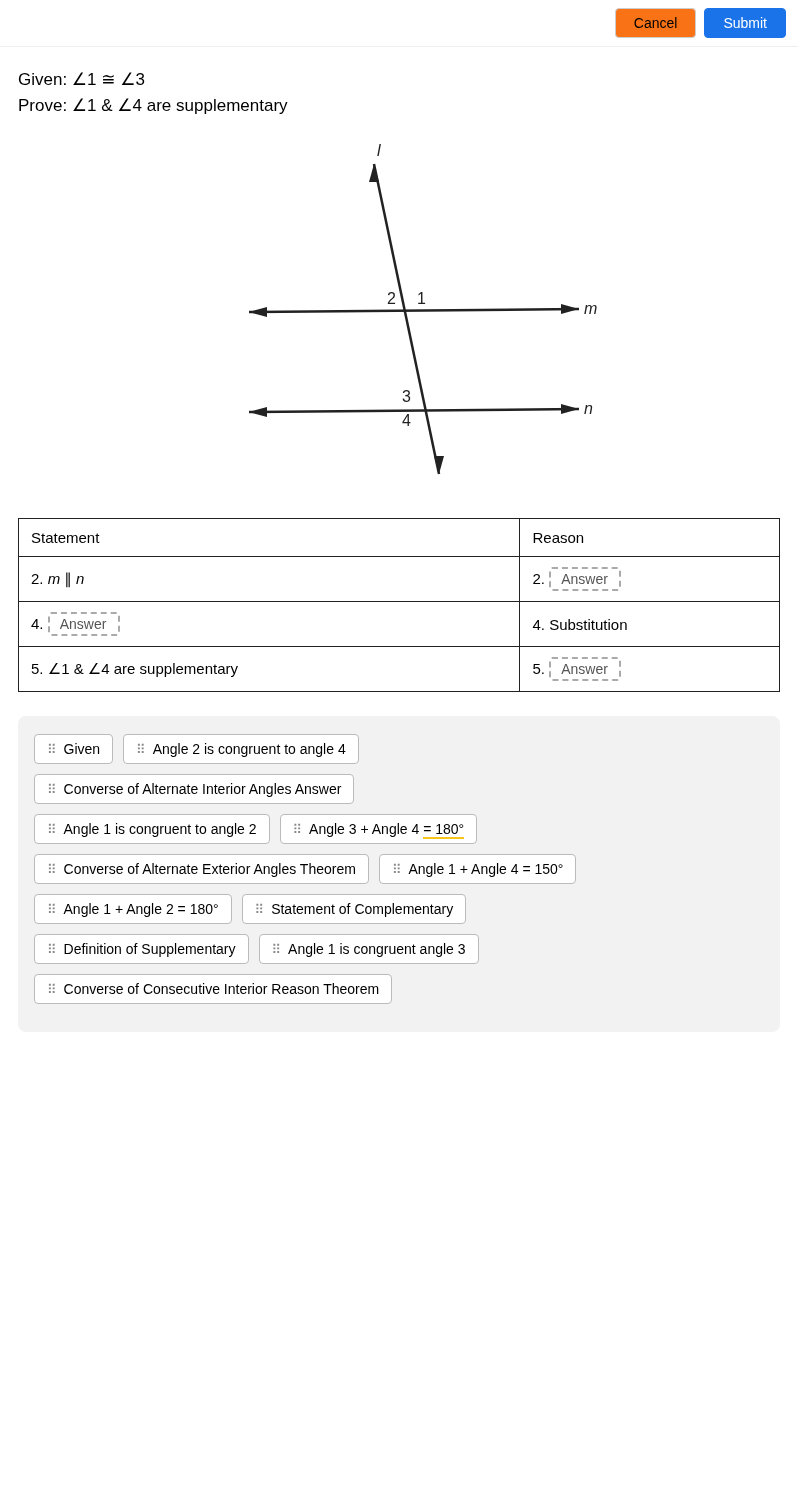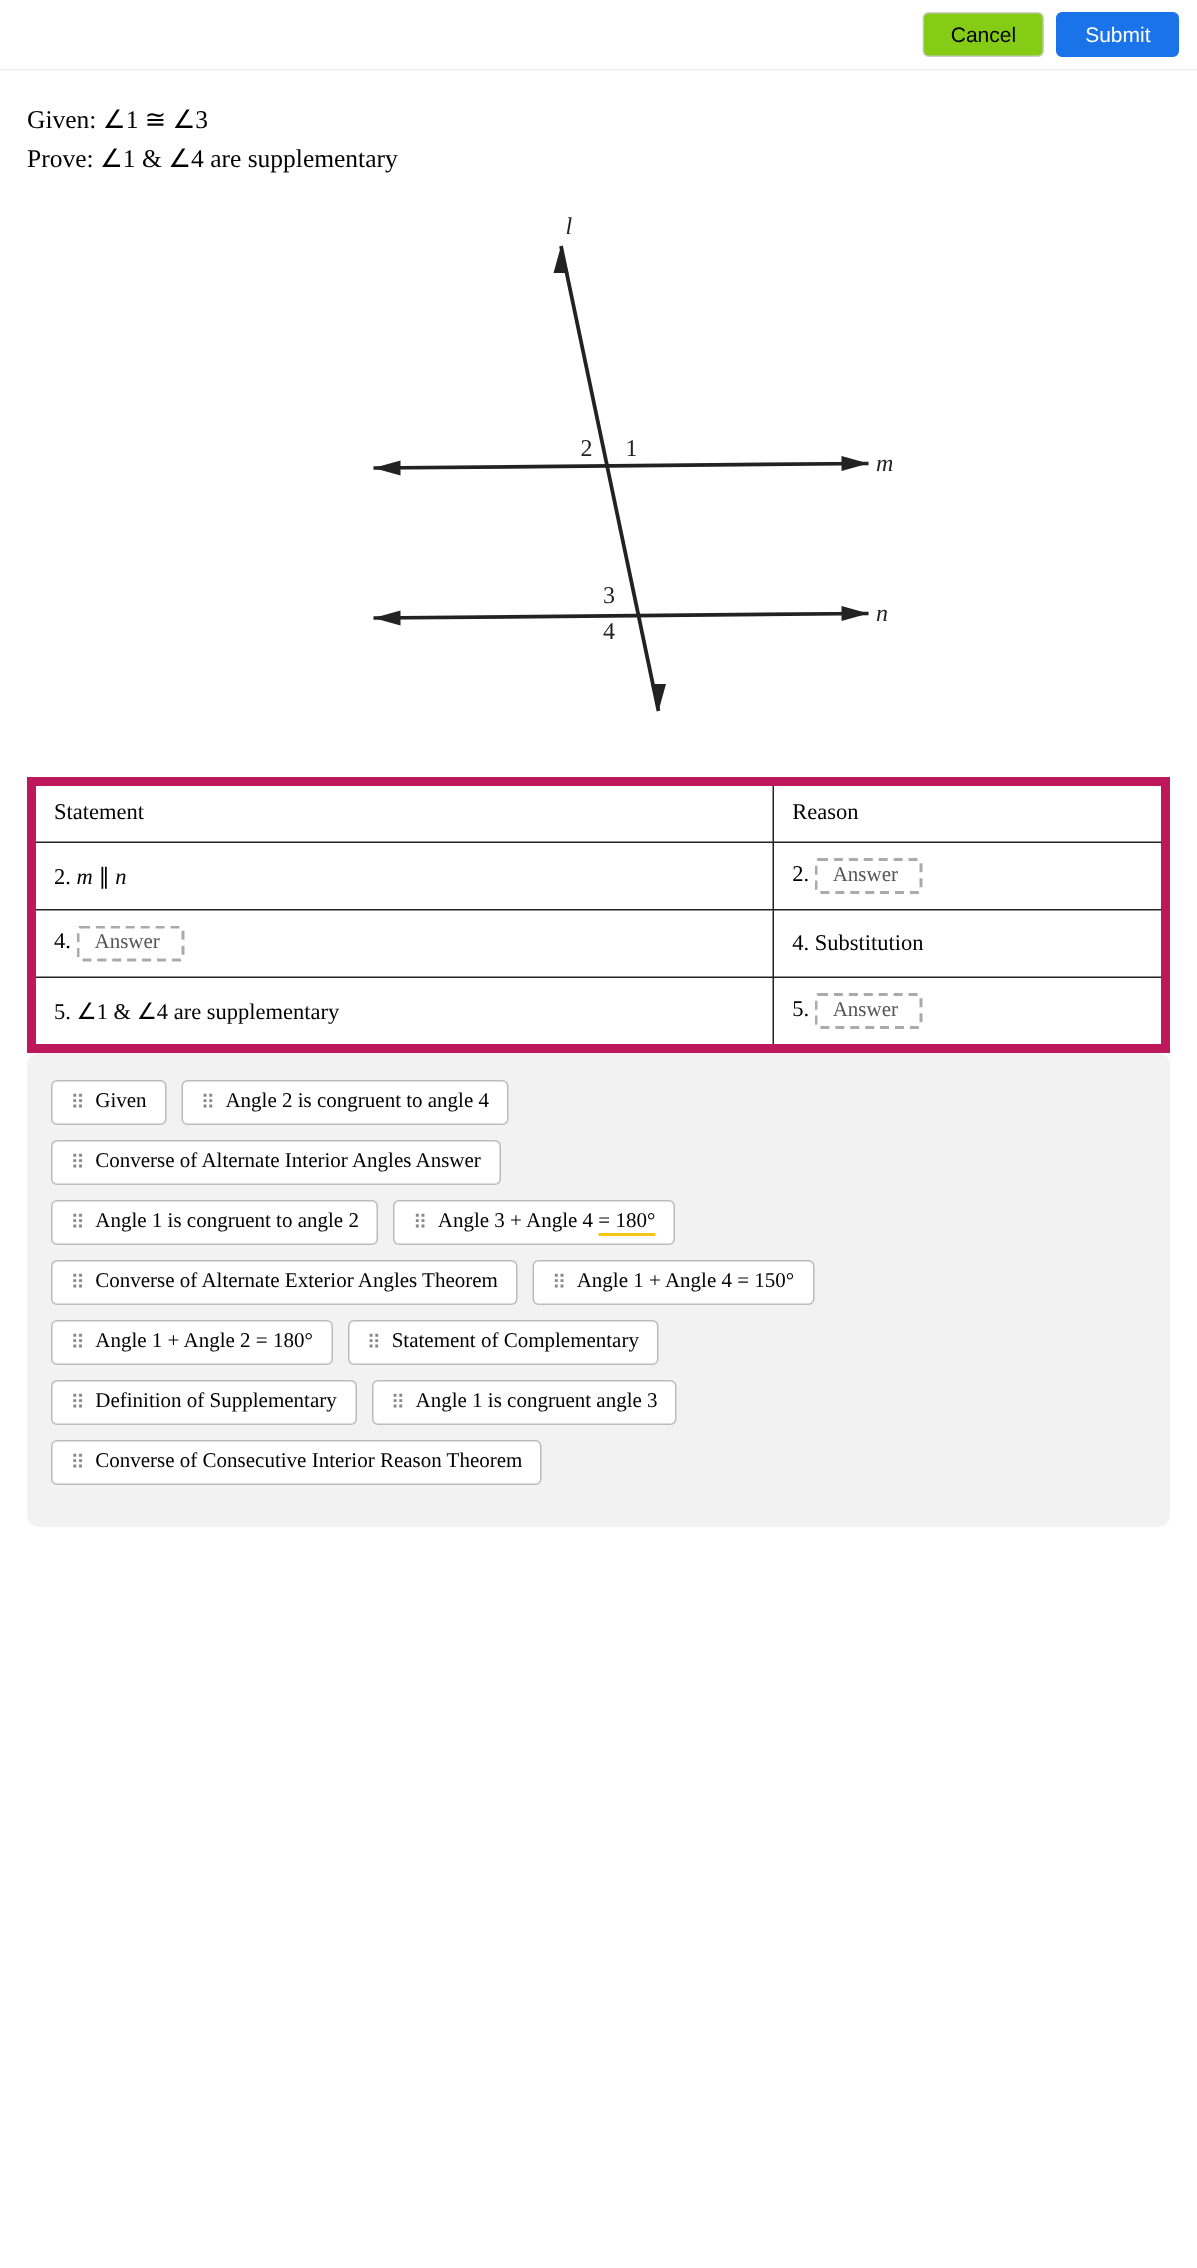--- a/index.html
+++ b/index.html
@@ -15,49 +15,49 @@
       justify-content: flex-end;
       padding: 8px 12px;
       background: #fff;
       border-bottom: 1px solid #eee;
       gap: 8px;
     }
     .top-bar button {
       padding: 6px 18px;
       border-radius: 4px;
       border: 1px solid #ccc;
-      background: #84cc16;
+      background: #f97316;
       cursor: pointer;
       font-size: 14px;
     }
     .top-bar button.primary {
       background: #1a73e8;
       color: #fff;
       border-color: #1a73e8;
     }
     .content {
       padding: 20px 18px 20px 18px;
-      font-family: Liberation Serif, serif;
     }
     .given-prove {
       font-size: 17px;
       line-height: 1.5;
       margin-bottom: 16px;
     }
     
     .diagram {
       display: flex;
       justify-content: center;
       margin-bottom: 24px;
     }
     
     .proof-table {
       width: 100%;
       border-collapse: collapse;
-      border: 6px solid #be185d;
+      border: 1px solid #be185d;
+      margin-bottom: 24px;
     }
     .proof-table th, .proof-table td {
       border: 1px solid #222;
       padding: 10px 12px;
       font-size: 15px;
       vertical-align: middle;
     }
     .proof-table th {
       font-weight: normal;
       background: #fff;

